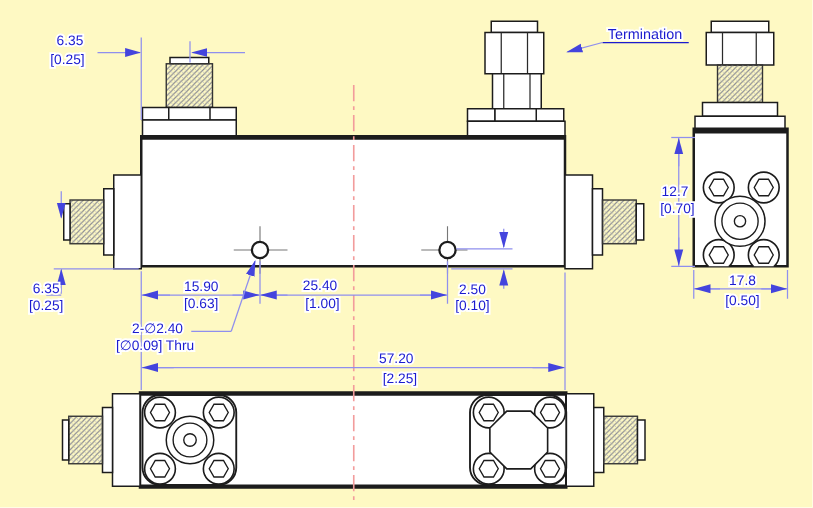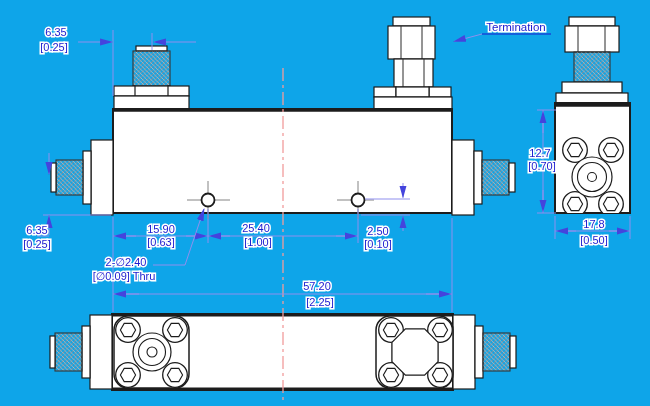--- a/index.html
+++ b/index.html
@@ -1,16 +1,16 @@
 <!DOCTYPE html>
 <html><head>
 <meta charset="utf-8">
 <style>
   html,body{margin:0;padding:0;background:#fff;}
-  .canvas{position:relative;width:650px;height:406px;background:#0ea5e9;overflow:hidden;
+  .canvas{position:relative;width:650px;height:406px;background:#fef9c3;overflow:hidden;
           font-family:"Liberation Sans",sans-serif;}
   svg{display:block}
   .geo{stroke:#1c1c1c;fill:#ffffff;stroke-width:1.2px;}
   .geo-thick{stroke:#1c1c1c;fill:#ffffff;stroke-width:2px;}
   .geo-line{stroke:#1c1c1c;stroke-width:2.8px;fill:none;}
   .thin{stroke:#2a2a2a;stroke-width:1px;fill:none;}
   .thread{fill:url(#th);stroke:#333;stroke-width:1.1px;}
   .cross{stroke:#777;stroke-width:0.9px;fill:none;}
   .dim{stroke:#8f8fee;stroke-width:1px;fill:none;}
   .cl{stroke:#f29c9c;stroke-width:1.3px;fill:none;stroke-dasharray:13 4 3 4;}

